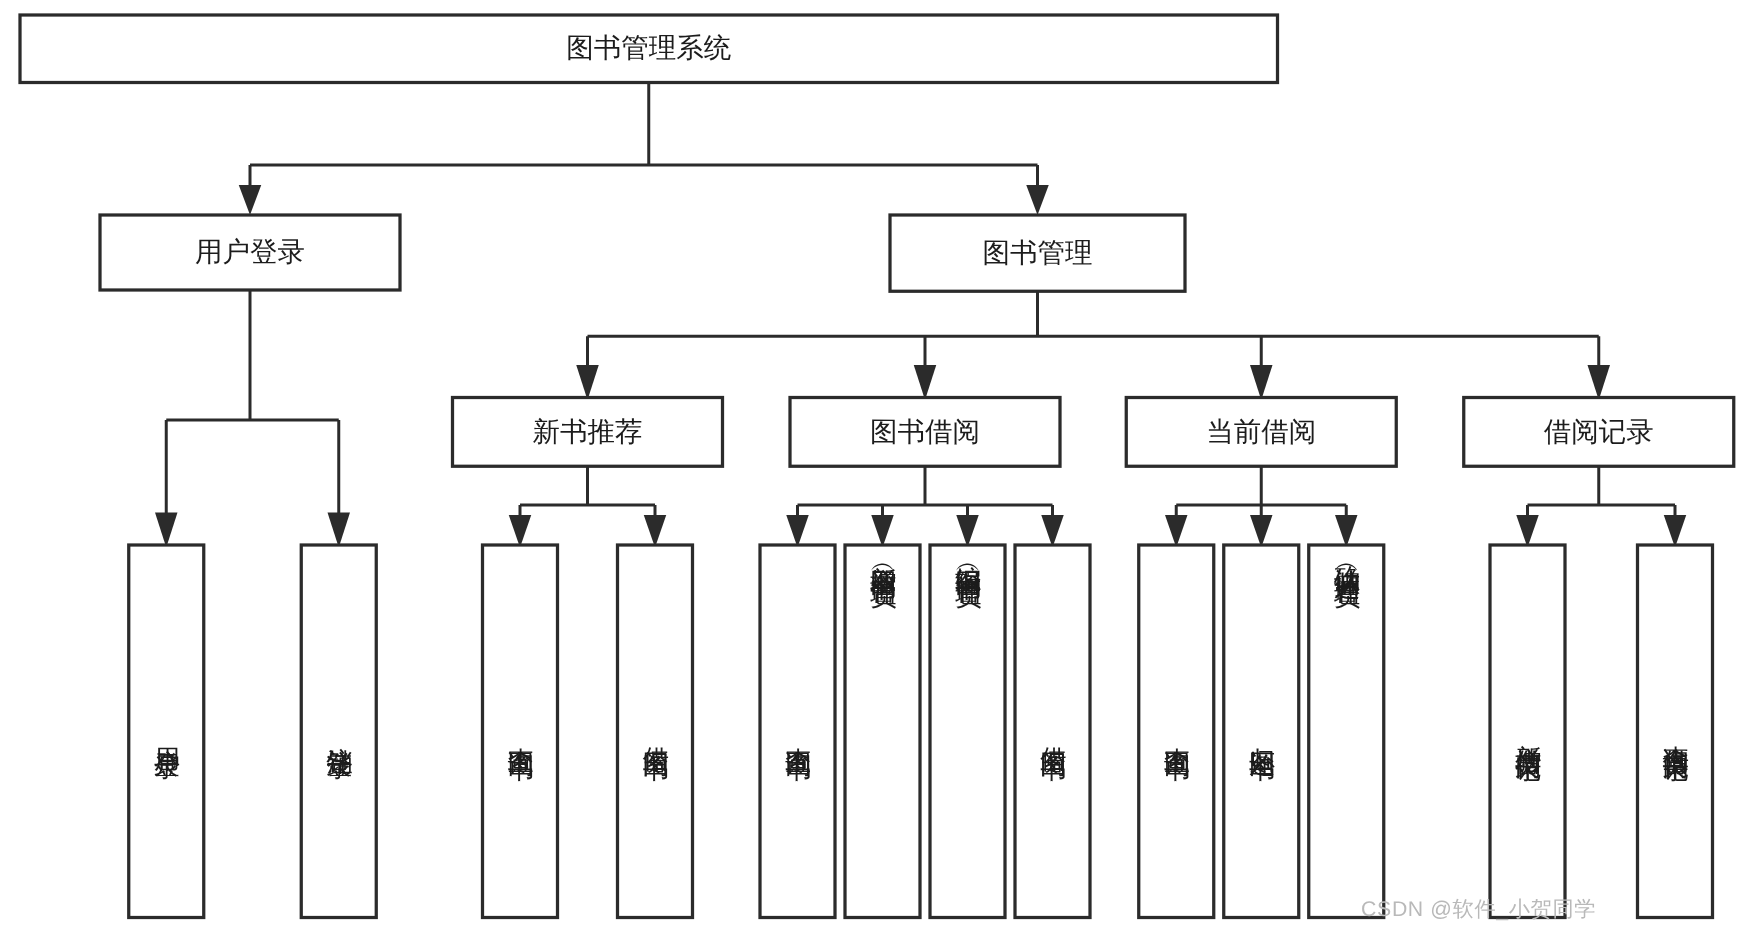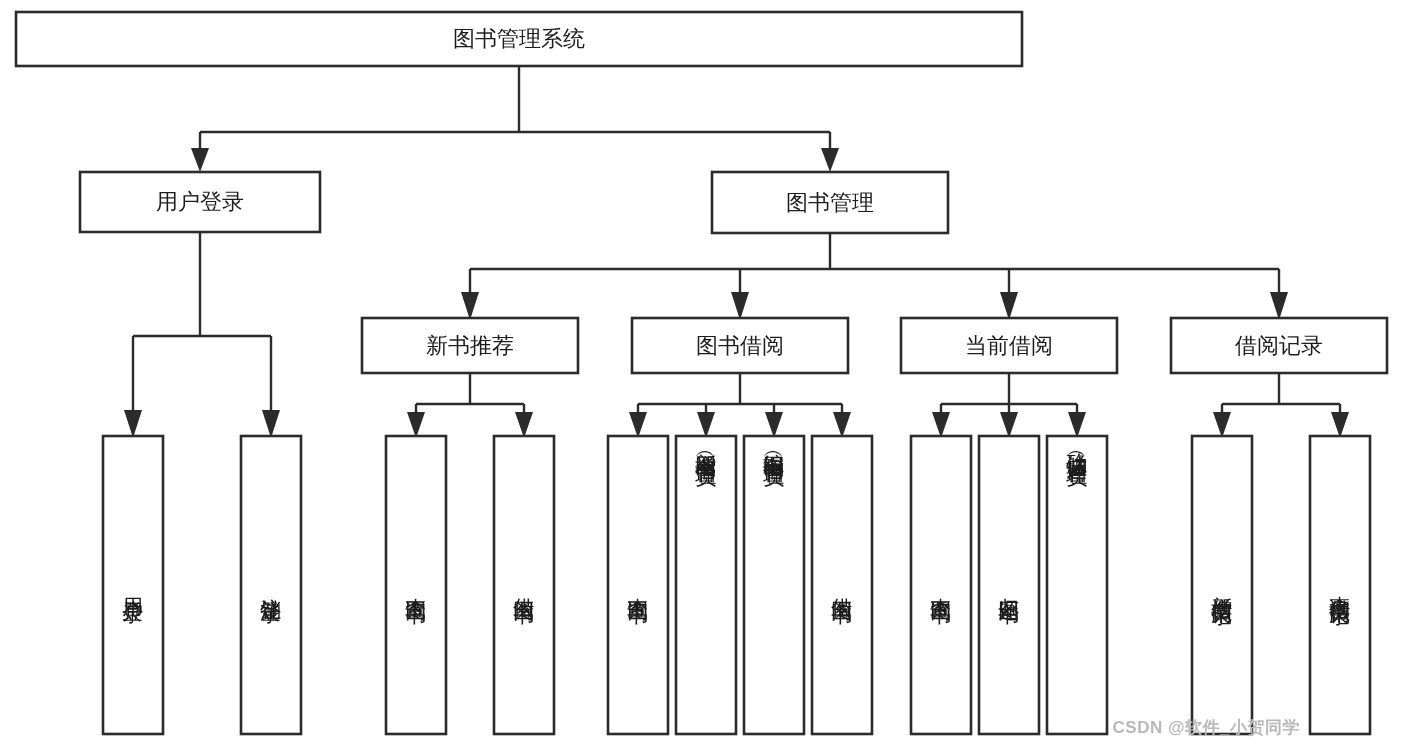--- a/index.html
+++ b/index.html
@@ -60,28 +60,27 @@
     text-orientation: upright;
     font-family: "Liberation Sans", "DejaVu Sans", sans-serif;
     font-size: 21px;
     line-height: 1.22;
     letter-spacing: 2px;
     color: #1c1c1c;
     white-space: nowrap;
   }
   .watermark {
     position: absolute;
-    right: 2px;
+    right: 25px;
     bottom: 8px;
     font-family: "Liberation Sans", "DejaVu Sans", sans-serif;
     font-size: 17px;
     color: #b9b9b9;
     letter-spacing: 0.5px;
     white-space: nowrap;
-    font-weight: bold;
   }
 </style>
 </head>
 <body>
 
 <div id="diagram-root">
 
   <svg class="flow" viewBox="0 0 1405 747">
 
     <g>

